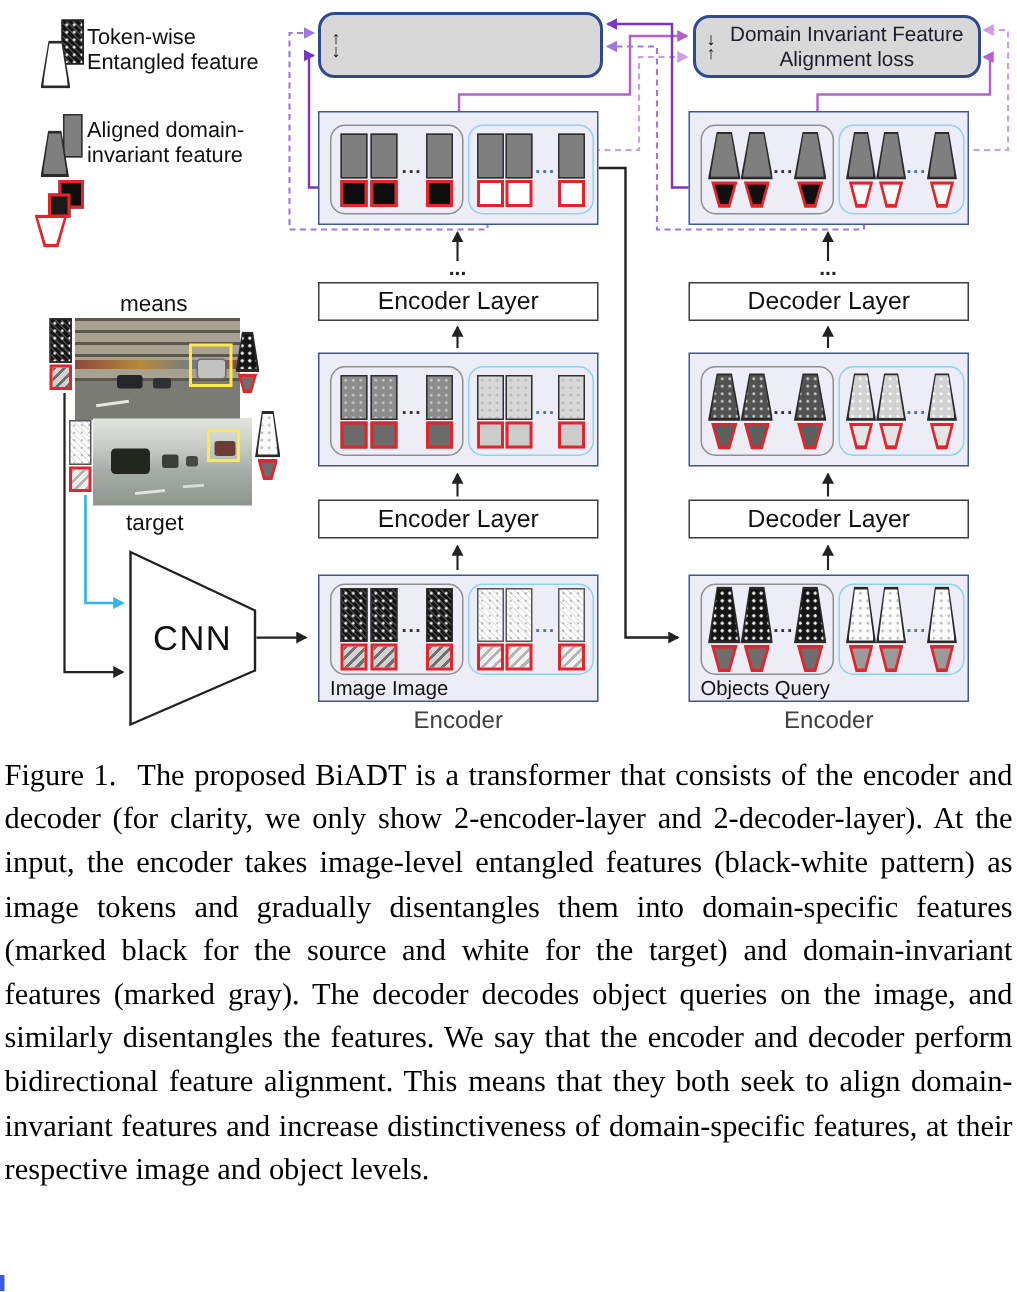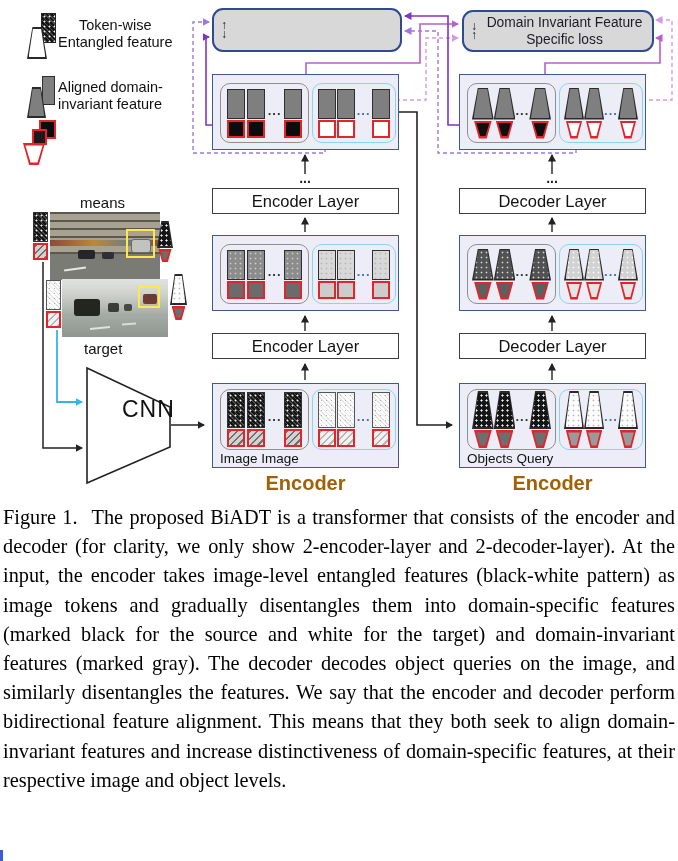--- a/index.html
+++ b/index.html
@@ -63,21 +63,21 @@
   .qv-sd  { --qt:radial-gradient(circle, rgba(255,255,255,.75) .8px, transparent 1.1px) #525252; }
   .qv-sl  { --qt:radial-gradient(circle, rgba(255,255,255,.95) .8px, transparent 1.1px) #d2d2d2; }
   .qv-bd  { --qb:#5f5f5f; } .qv-bl  { --qb:#e4e4e4; }
   .qv-spkblk { --qt:radial-gradient(circle, rgba(255,255,255,.95) .9px, transparent 1.2px) #151515; }
   .qv-spkwht { --qt:radial-gradient(circle, rgba(120,120,120,.5) .8px, transparent 1.1px) #fcfcfc; }
   .qv-bgray  { --qb:#6e6e6e; } .qv-bgrayl { --qb:#9a9a9a; }
 
   
   .layerbox { position:absolute; width:187px; height:26px; background:#fff; border:1.6px solid #3d3d3d;
               display:flex; align-items:center; justify-content:center; font-size:16.5px; color:#111; }
-  .coltitle { position:absolute; width:187px; text-align:center; font-size:20px; color:#a16207;font-weight:bold; }
+  .coltitle { position:absolute; width:187px; text-align:center; font-size:16px; color:#404040; }
   .colellipsis { position:absolute; width:40px; text-align:center; font-weight:bold; font-size:14px; color:#222; }
 
   
   .photo { position:absolute; overflow:hidden; }
   .ybox { position:absolute; border:2px solid var(--yellow_box,#ffe84a); }
   .plabel { position:absolute; font-size:15px; color:#111; }
   .cnnlabel { position:absolute; font-size:23px; color:#111; letter-spacing:1px; }
 
   
   .caption { position:absolute; left:0; top:498px; width:678px; padding:5px 3px 0 3px;
@@ -141,21 +141,21 @@
     <polyline points="545,95 545,63 660,63 660,38 656,38" fill="none" stroke-width="1.6" marker-end="url(#mo)" style="stroke: rgb(184, 95, 208);"></polyline>
     <polyline points="628,100 672,100 672,20 656,20" fill="none" stroke-width="1.4" stroke-dasharray="4 3" marker-end="url(#mdo)" style="stroke: rgb(212, 154, 228);"></polyline>
   </svg>
 
   <div class="abs" style="left:27px; top:13px; width:32px; height:48px;">
     <i class="abs p-entsrc" style="left:14px; top:0; width:15px; height:30px; border:1px solid #222;"></i>
     <span class="abs q" style="left:0; top:14px; width:20px; --qt:#ffffff;">
           <i class="q-top" style="height:32px;"></i>
         </span>
   </div>
-  <div class="leg-text" style="left:58px; top:17px;text-align:center;">
+  <div class="leg-text" style="left:58px; top:17px;">
     <div>Token-wise</div>
         <div>Entangled feature</div>
   </div>
 
   <div class="abs" style="left:27px; top:76px; width:32px; height:44px;">
     <i class="abs f-gray" style="left:15px; top:0; width:13px; height:29px; border:1px solid #2f2f2f;"></i>
     <span class="abs q" style="left:0; top:11px; width:19px; --qt:#7f7f7f;">
           <i class="q-top" style="height:31px;"></i>
         </span>
   </div>
@@ -177,21 +177,21 @@
           <b>↑</b>
           <b>↓</b>
         </span>
   </div>
   <div class="loss" style="left:462px; top:10px; width:192px; height:42px;">
     <span class="licon">
           <b>↓</b>
           <b>↑</b>
         </span>
     <span class="ltext">
-      <span>Domain Invariant Feature</span><br><span>Specific loss</span>
+      <span>Domain Invariant Feature</span><br><span>Alignment loss</span>
     </span>
   </div>
 
   <div class="fb" style="left:212px; top:74px; height:76px;">
     <div class="grp src">
       <span class="tok">
             <i class="tt f-gray"></i>
             <i class="tb f-blk"></i>
           </span>
       <span class="tok">
@@ -446,21 +446,21 @@
   <span class="tok abs" style="left:46px; top:280px;">
     <i class="tt p-enttgt" style="width:15px; height:30px;"></i>
     <i class="tb p-hlight" style="width:15px; height:17px;"></i>
   </span>
   <span class="q abs qv-spkwht qv-bgray" style="left:170px; top:274px; width:17px;">
     <i class="q-top" style="height:31px;"></i>
     <i class="q-bot" style="height:14px;"></i>
   </span>
 
   <div class="plabel" style="left:84px; top:340px;">target</div>
-  <div class="cnnlabel" style="left:102px; top:396px;margin-left:20px;">CNN</div>
+  <div class="cnnlabel" style="left:102px; top:412px;">CNN</div>
 
 </div>
 
 <div class="caption">
   <span class="figlabel">Figure 1.</span><span>The proposed BiADT is a transformer that consists of the encoder and decoder (for clarity, we only show 2-encoder-layer and 2-decoder-layer). At the input, the encoder takes image-level entangled features (black-white pattern) as image tokens and gradually disentangles them into domain-specific features (marked black for the source and white for the target) and domain-invariant features (marked gray). The decoder decodes object queries on the image, and similarly disentangles the features. We say that the encoder and decoder perform bidirectional feature alignment. This means that they both seek to align domain-invariant features and increase distinctiveness of domain-specific features, at their respective image and object levels.</span>
 </div>
 <div class="blue-tick"></div>
 </div>
 
 </body></html>

